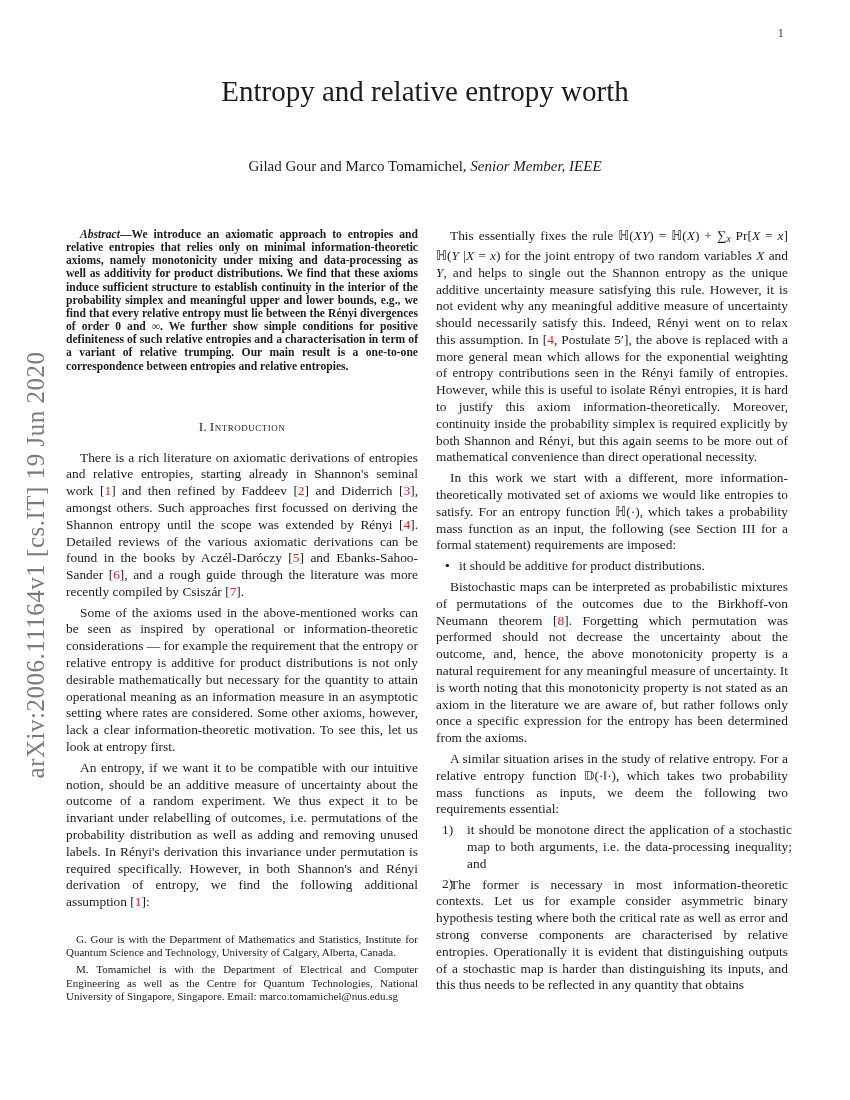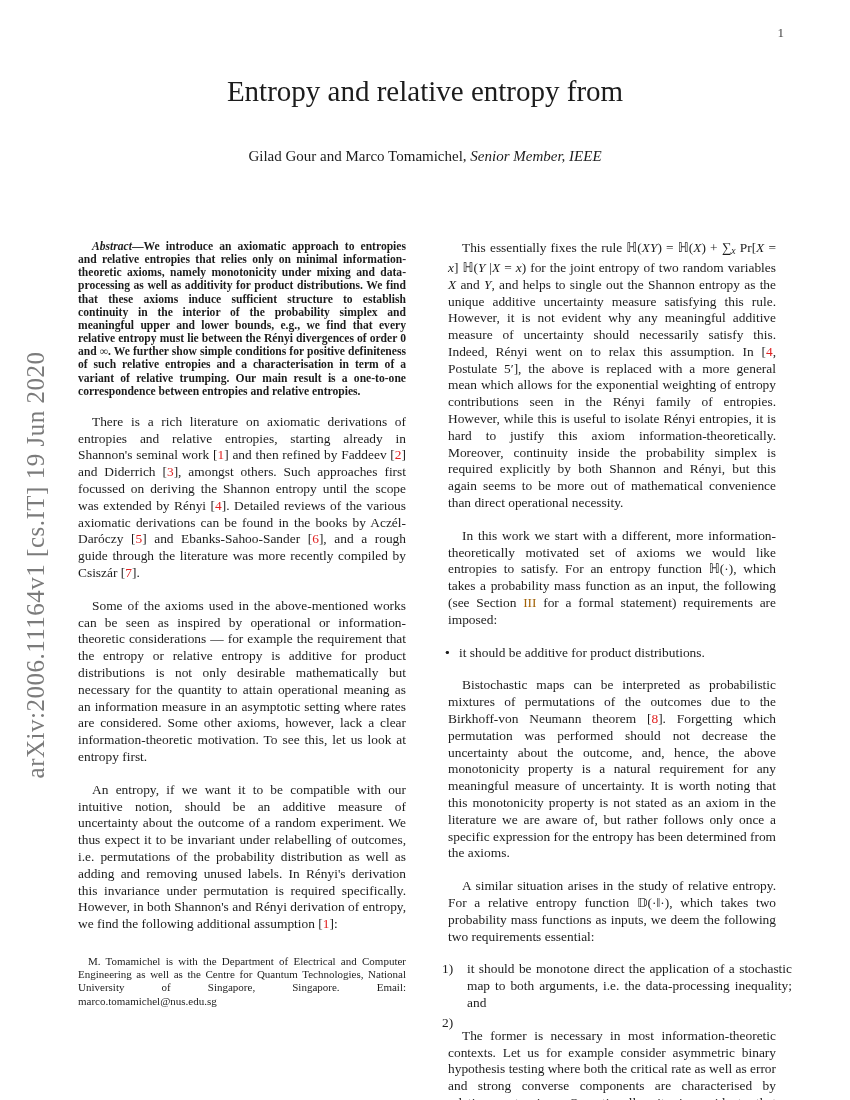--- a/index.html
+++ b/index.html
@@ -8,63 +8,65 @@
     font-family:"Liberation Serif","DejaVu Serif",serif;color:#1c1c1c;
     -webkit-font-smoothing:antialiased;
   }
   .page-number{position:absolute;top:25px;right:66px;font-size:13px;color:#444;}
   .arxiv-sidebar{
     position:absolute;top:565px;left:36px;transform:translate(-50%,-50%) rotate(-90deg);
     white-space:nowrap;font-size:25px;color:#7b7b7b;letter-spacing:.5px;
   }
   .title-block{position:absolute;top:74px;left:0;width:100%;text-align:center;}
   .title-line{display:block;font-size:29px;line-height:34px;}
-  .authors{position:absolute;top:148px;left:0;width:100%;text-align:center;font-size:15px;}
+  .authors{position:absolute;top:158px;left:0;width:100%;text-align:center;font-size:15px;}
   .columns{position:absolute;top:224px;left:62px;width:730px;display:flex;gap:10px;}
   .col{width:360px;text-align:justify;font-size:13.4px;line-height:16.8px;}
-  .col p{margin:16px;text-indent:14px;}
+  .col p{margin:4px;text-indent:14px;}
   .abstract{font-size:11.6px;line-height:13.15px;font-weight:bold;text-indent:10px;}
   .section-heading{text-align:center;text-indent:0 !important;margin:46px 0 14px 0 !important;}
   .rt-sc{font-variant:small-caps;letter-spacing:.5px;}
   .block-quote{margin:8px 8px 8px 32px !important;text-indent:0 !important;font-style:italic;line-height:17px;}
   .footnotes{margin-top:22px;font-size:11px;line-height:13.2px;}
   .footnotes p{text-indent:10px;}
   .li-bullet{position:relative;padding-left:27px;text-indent:0 !important;margin:3px 0 !important;}
   .li-bullet .marker{position:absolute;left:13px;}
   .li-num{position:relative;padding-left:35px;text-indent:0 !important;margin:3px 0 !important;}
   .li-num .marker{position:absolute;left:10px;}
   .list-block{margin:4px 0;}
   
   .rt-i{font-style:italic;}
   .rt-c{color:#e02020;}
-  .rt-r{color:#a16207;}
+  .rt-r{color:#0f172a;}
   .rt-bb{font-family:"DejaVu Sans","DejaVu Serif",sans-serif;font-size:97%;}
   .rt-isub{font-style:italic;font-size:72%;vertical-align:-0.22em;}
 </style>
 </head>
 <body>
 
 <div class="page-number">1</div>
 
 <div class="arxiv-sidebar">arXiv:2006.11164v1  [cs.IT]  19 Jun 2020</div>
 
 <div class="title-block">
-  <span class="title-line">Entropy and relative entropy from</span>
+  <span class="title-line">Entropy and relative entropy worth</span>
 </div>
 
 <div class="authors"><span>Gilad Gour and Marco Tomamichel, </span><span class="rt-i">Senior Member, IEEE</span></div>
 
 <div class="columns">
 
   <div class="col">
     <p class="abstract"><span class="rt-i">Abstract</span><span>—We introduce an axiomatic approach to entropies and relative entropies that relies only on minimal information-theoretic axioms, namely monotonicity under mixing and data-processing as well as additivity for product distributions. We find that these axioms induce sufficient structure to establish continuity in the interior of the probability simplex and meaningful upper and lower bounds, e.g., we find that every relative entropy must lie between the Rényi divergences of order 0 and ∞. We further show simple conditions for positive definiteness of such relative entropies and a characterisation in term of a variant of relative trumping. Our main result is a one-to-one correspondence between entropies and relative entropies.</span></p>
+    <p class="section-heading"><span>I. </span><span class="rt-sc">Introduction</span></p>
     <p><span>There is a rich literature on axiomatic derivations of entropies and relative entropies, starting already in Shannon's seminal work [</span><span class="rt-c">1</span><span>] and then refined by Faddeev [</span><span class="rt-c">2</span><span>] and Diderrich [</span><span class="rt-c">3</span><span>], amongst others. Such approaches first focussed on deriving the Shannon entropy until the scope was extended by Rényi [</span><span class="rt-c">4</span><span>]. Detailed reviews of the various axiomatic derivations can be found in the books by Aczél-Daróczy [</span><span class="rt-c">5</span><span>] and Ebanks-Sahoo-Sander [</span><span class="rt-c">6</span><span>], and a rough guide through the literature was more recently compiled by Csiszár [</span><span class="rt-c">7</span><span>].</span></p>
     <p><span>Some of the axioms used in the above-mentioned works can be seen as inspired by operational or information-theoretic considerations — for example the requirement that the entropy or relative entropy is additive for product distributions is not only desirable mathematically but necessary for the quantity to attain operational meaning as an information measure in an asymptotic setting where rates are considered. Some other axioms, however, lack a clear information-theoretic motivation. To see this, let us look at entropy first.</span></p>
     <p><span>An entropy, if we want it to be compatible with our intuitive notion, should be an additive measure of uncertainty about the outcome of a random experiment. We thus expect it to be invariant under relabelling of outcomes, i.e. permutations of the probability distribution as well as adding and removing unused labels. In Rényi's derivation this invariance under permutation is required specifically. However, in both Shannon's and Rényi derivation of entropy, we find the following additional assumption [</span><span class="rt-c">1</span><span>]:</span></p>
     <div class="footnotes">
+      <p>G. Gour is with the Department of Mathematics and Statistics, Institute for Quantum Science and Technology, University of Calgary, Alberta, Canada.</p>
       <p>M. Tomamichel is with the Department of Electrical and Computer Engineering as well as the Centre for Quantum Technologies, National University of Singapore, Singapore. Email: marco.tomamichel@nus.edu.sg</p>
     </div>
   </div>
 
   <div class="col">
     <p><span>This essentially fixes the rule </span><span class="rt-bb">ℍ</span><span>(</span><span class="rt-i">XY</span><span>) = </span><span class="rt-bb">ℍ</span><span>(</span><span class="rt-i">X</span><span>) + ∑</span><span class="rt-isub">x</span><span> Pr[</span><span class="rt-i">X</span><span> = </span><span class="rt-i">x</span><span>] </span><span class="rt-bb">ℍ</span><span>(</span><span class="rt-i">Y</span><span> |</span><span class="rt-i">X</span><span> = </span><span class="rt-i">x</span><span>) for the joint entropy of two random variables </span><span class="rt-i">X</span><span> and </span><span class="rt-i">Y</span><span>, and helps to single out the Shannon entropy as the unique additive uncertainty measure satisfying this rule. However, it is not evident why any meaningful additive measure of uncertainty should necessarily satisfy this. Indeed, Rényi went on to relax this assumption. In [</span><span class="rt-c">4</span><span>, Postulate 5′], the above is replaced with a more general mean which allows for the exponential weighting of entropy contributions seen in the Rényi family of entropies. However, while this is useful to isolate Rényi entropies, it is hard to justify this axiom information-theoretically. Moreover, continuity inside the probability simplex is required explicitly by both Shannon and Rényi, but this again seems to be more out of mathematical convenience than direct operational necessity.</span></p>
     <p><span>In this work we start with a different, more information-theoretically motivated set of axioms we would like entropies to satisfy. For an entropy function </span><span class="rt-bb">ℍ</span><span>(·), which takes a probability mass function as an input, the following (see Section </span><span class="rt-r">III</span><span> for a formal statement) requirements are imposed:</span></p>
     <div class="list-block">
       <p class="li-bullet">
         <span class="marker">•</span>

